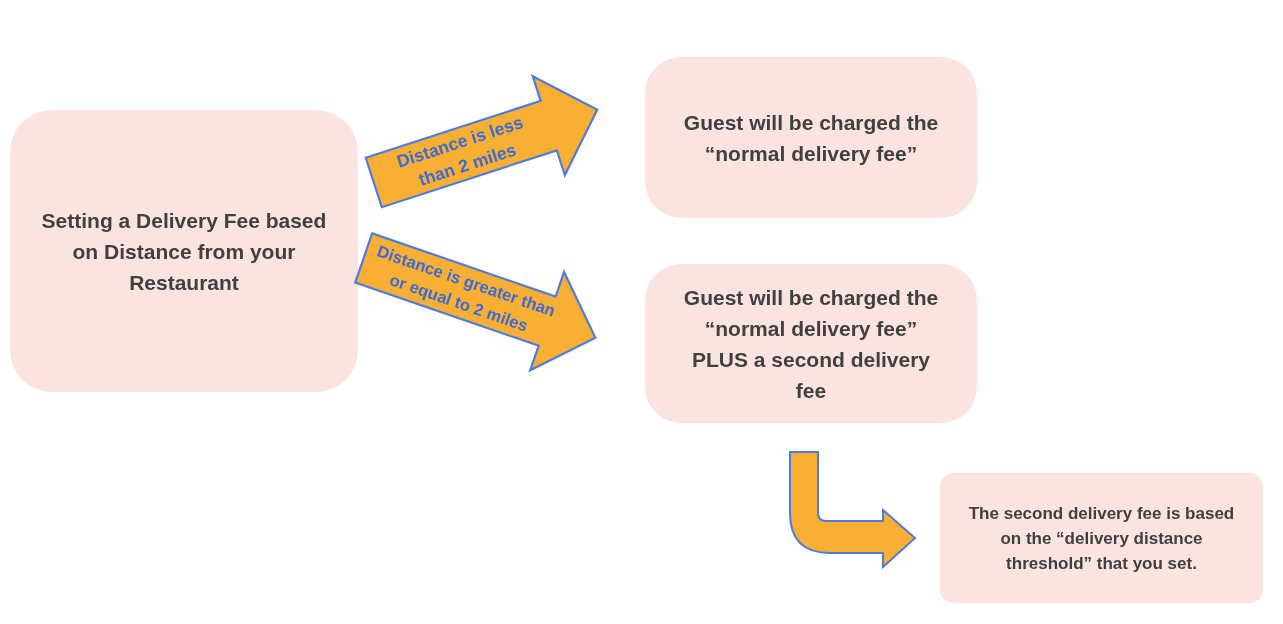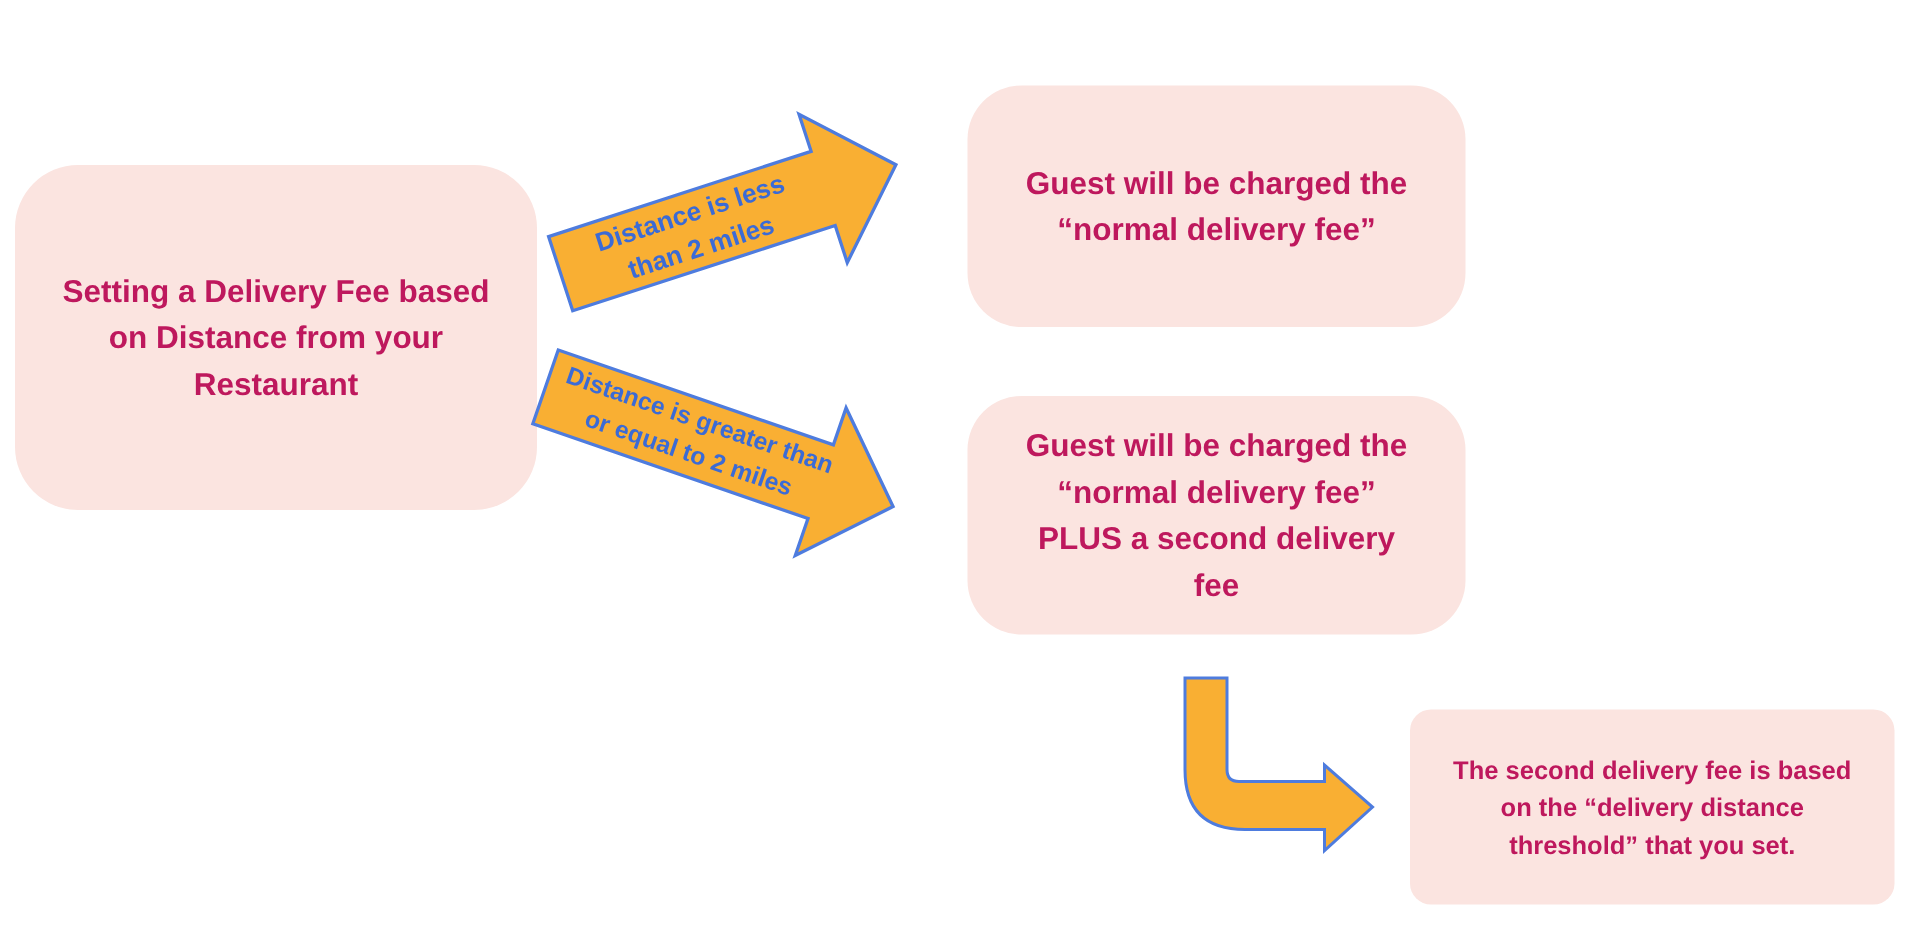--- a/index.html
+++ b/index.html
@@ -7,31 +7,31 @@
     position: relative;
     width: 1283px;
     height: 624px;
     background: #ffffff;
     overflow: hidden;
     font-family: "Liberation Sans", "DejaVu Sans", sans-serif;
   }
   .pbox {
     position: absolute;
     background: #FBE4E0;
-    color: #be185d;
+    color: #404040;
     font-weight: 700;
     display: flex;
     align-items: center;
     justify-content: center;
     text-align: center;
     white-space: pre-line;
     box-sizing: border-box;
   }
   .root-box {
-    left: 10px; top: 110px; width: 348px; height: 230px;
+    left: 10px; top: 110px; width: 348px; height: 282px;
     border-radius: 42px; font-size: 21px; line-height: 31px; padding: 0 14px;
   }
   .outcome-normal-box {
     left: 645px; top: 57px; width: 332px; height: 161px;
     border-radius: 36px; font-size: 21px; line-height: 31px; padding: 0 10px;
   }
   .outcome-extra-box {
     left: 645px; top: 264px; width: 332px; height: 159px;
     border-radius: 36px; font-size: 21px; line-height: 31px; padding: 0 10px;
   }

